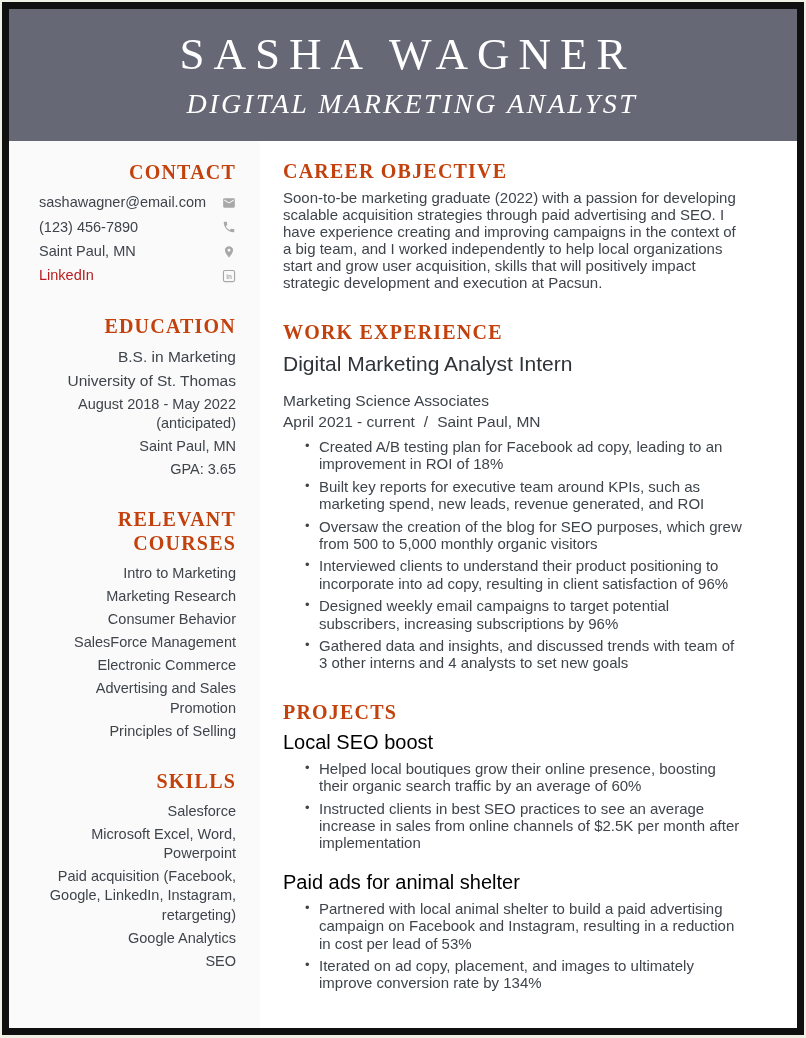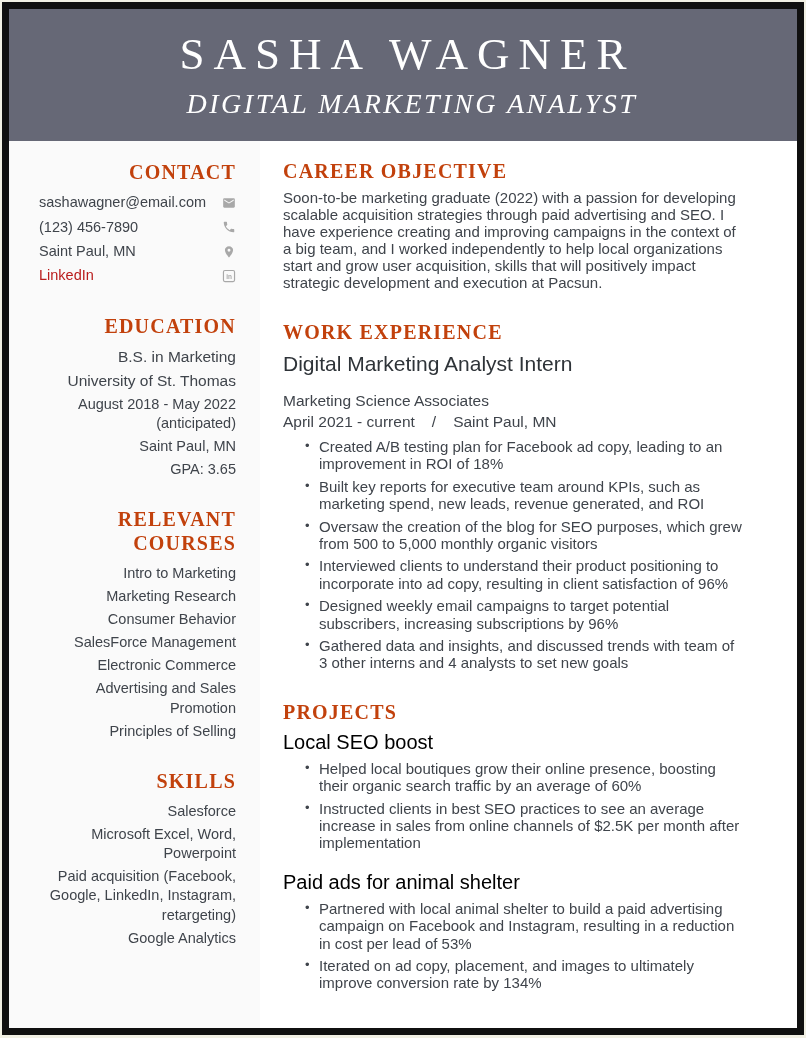--- a/index.html
+++ b/index.html
@@ -80,21 +80,21 @@
   .side-line.big { font-size:15.5px; line-height:1.35; margin-bottom:3px; }
   
   .main-section { margin-bottom:29px; }
   .main-section:last-child { margin-bottom:0; }
   .paragraph { font-size:15px; line-height:1.13; margin:0; }
   .job-title {
     font-size:21px; color:#2e3338;
     margin:8px 0 16px 0; line-height:1.1; font-weight:400;
   }
   .job-sub { font-size:15.5px; line-height:1.32; margin:0; }
-  .job-meta { font-size:15.5px; line-height:1.32; margin:0 0 2px 0; display:flex; gap:17px; }
+  .job-meta { font-size:15.5px; line-height:1.32; margin:0 0 2px 0; display:flex; gap:9px; }
   ul.bullets { list-style:none; margin:6px 0 0 0; padding:0 0 0 22px; }
   ul.bullets li {
     position:relative;
     padding-left:14px;
     font-size:15px; line-height:1.16;
     margin-bottom:5px;
   }
   ul.bullets li::before {
     content:"\2022";
     position:absolute; left:0; top:0;
@@ -177,20 +177,21 @@
         <div class="side-line">Advertising and Sales Promotion</div>
         <div class="side-line">Principles of Selling</div>
       </section>
 
       <section class="side-section">
         <h2>SKILLS</h2>
         <div class="side-line">Salesforce</div>
         <div class="side-line">Microsoft Excel, Word, Powerpoint</div>
         <div class="side-line">Paid acquisition (Facebook, Google, LinkedIn, Instagram, retargeting)</div>
         <div class="side-line">Google Analytics</div>
+        <div class="side-line">SEO</div>
       </section>
 
     </aside>
 
     <main class="main">
 
       <section class="main-section">
         <h2>CAREER OBJECTIVE</h2>
         <p class="paragraph">Soon-to-be marketing graduate (2022) with a passion for developing scalable acquisition strategies through paid advertising and SEO. I have experience creating and improving campaigns in the context of a big team, and I worked independently to help local organizations start and grow user acquisition, skills that will positively impact strategic development and execution at Pacsun.</p>
       </section>

